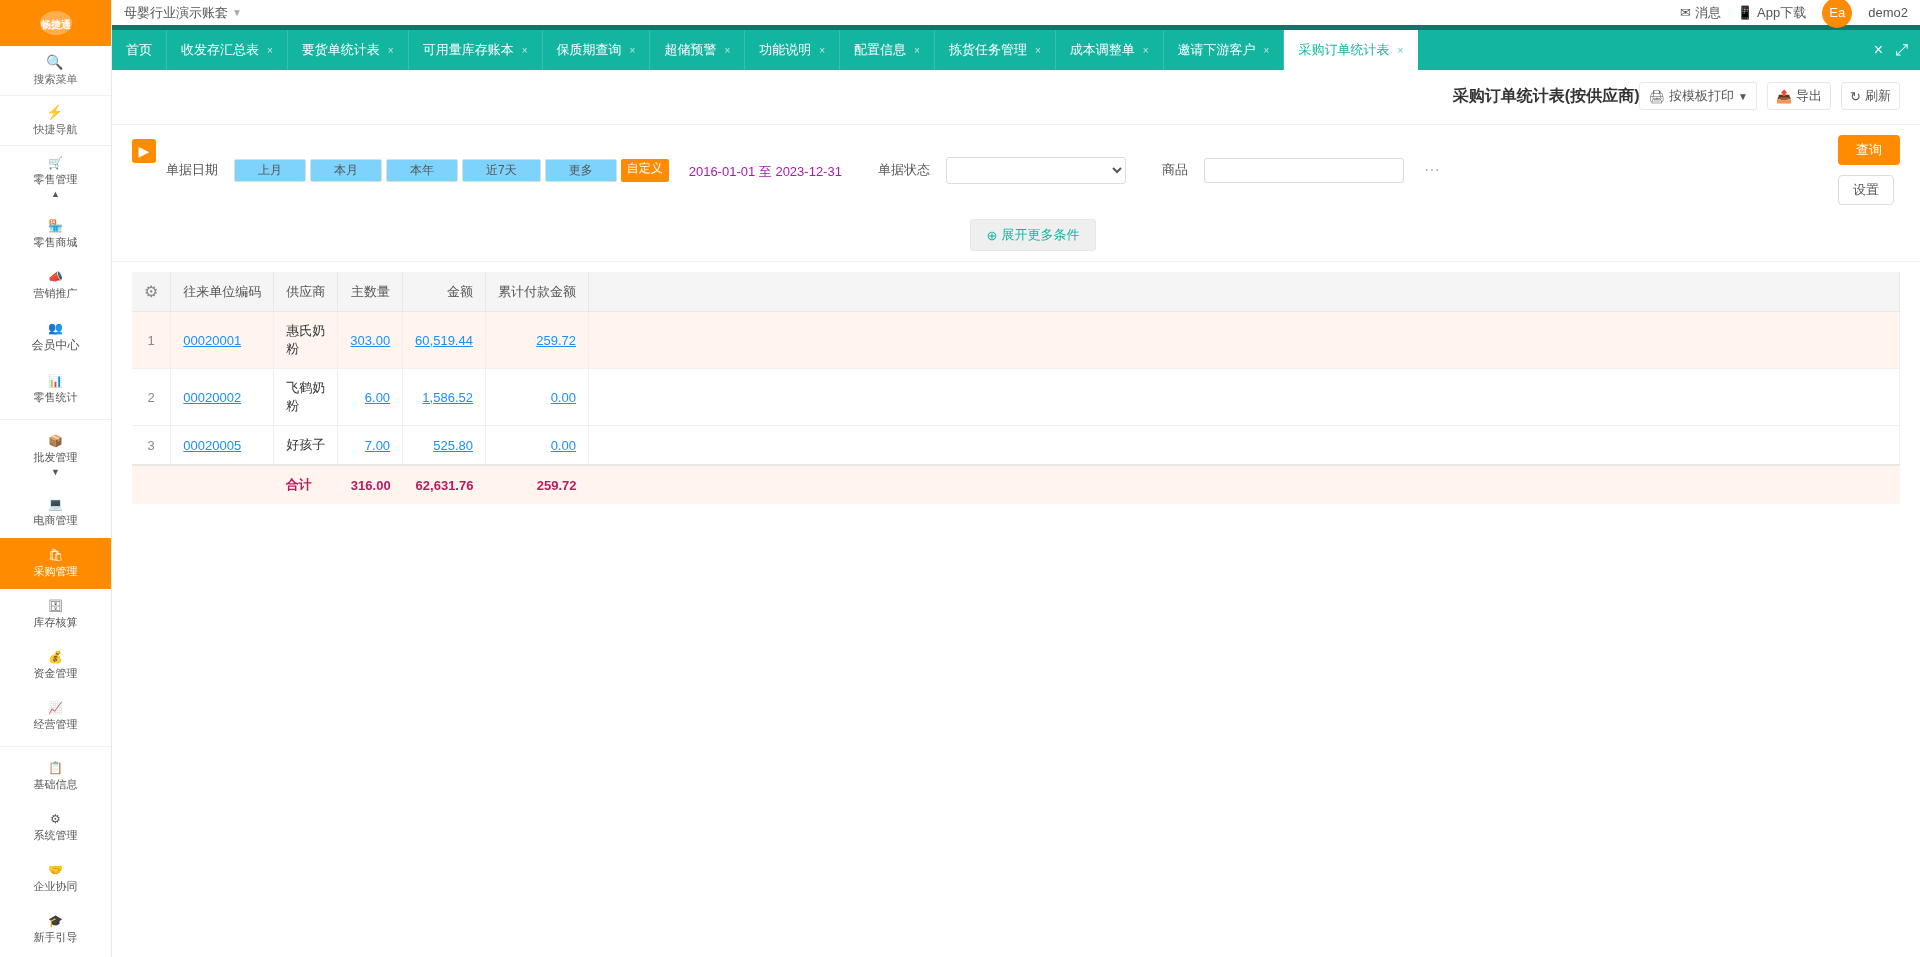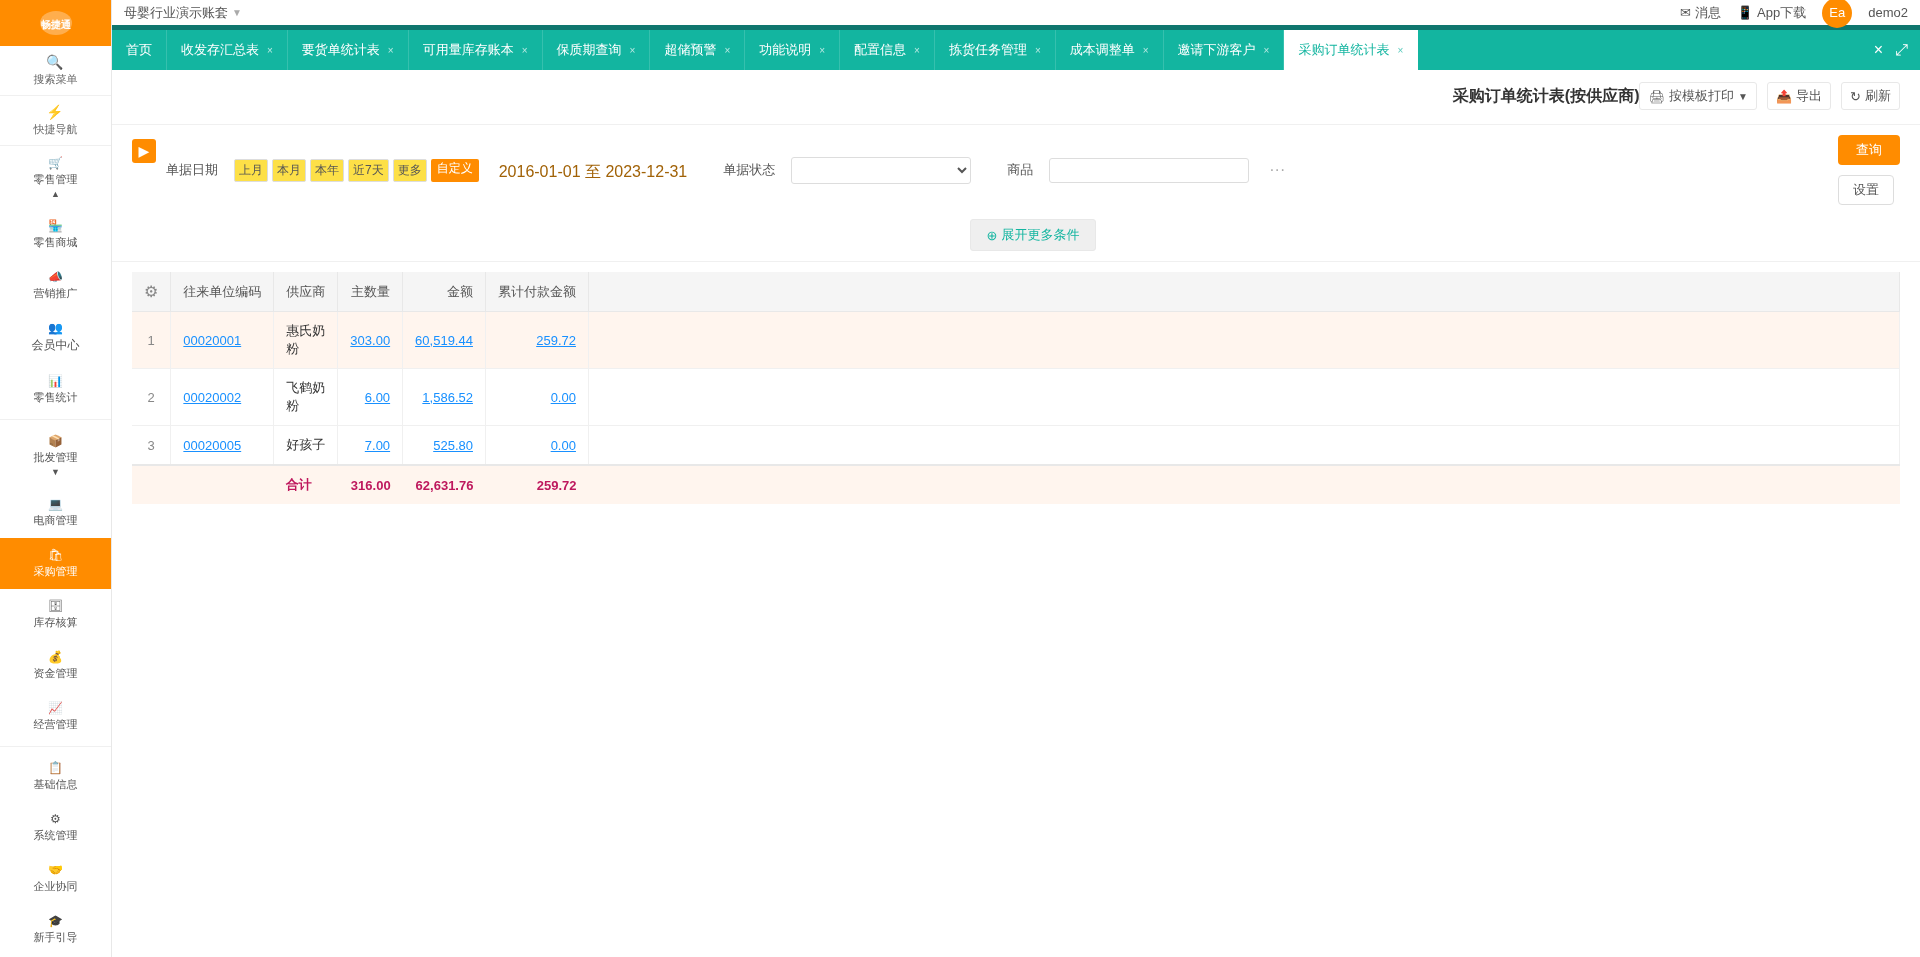--- a/index.html
+++ b/index.html
@@ -36,23 +36,23 @@
     
     #content { flex: 1; background: #fff; padding: 0; overflow: hidden; display: flex; flex-direction: column; }
 
     
     #page-header { padding: 12px 20px 14px 20px; display: flex; align-items: center; justify-content: flex-end; border-bottom: 1px solid #f0f0f0; }
     #page-title { font-size: 16px; font-weight: bold; color: #333; }
     #page-header-actions { display: flex; align-items: center; gap: 10px; }
     .header-action-btn { display: flex; align-items: center; gap: 4px; font-size: 13px; color: #555; cursor: pointer; padding: 4px 8px; border: 1px solid #e8e8e8; border-radius: 3px; background: #fff; }
     .filter-label { font-size: 13px; color: #555; white-space: nowrap; }
     .filter-date-btns { display: flex; gap: 4px; }
-    .filter-date-btn { padding: 2px 4px; font-size: 12px; border: 1px solid #ddd; border-radius: 2px; cursor: pointer; background: #fde047; color: #555; }
+    .filter-date-btn { padding: 2px 23px; font-size: 12px; border: 1px solid #ddd; border-radius: 2px; cursor: pointer; background: #7dd3fc; color: #555; }
     .filter-custom-badge { background: #ff8c00; color: #fff; padding: 1px 6px; border-radius: 2px; font-size: 12px; cursor: pointer; }
-    .filter-date-range { font-size: 16px; color: #a16207; margin-top: 4px; }
+    .filter-date-range { font-size: 13px; color: #a21caf; margin-top: 4px; }
     .filter-select { border: 1px solid #ddd; border-radius: 3px; padding: 4px 8px; font-size: 13px; color: #555; background: #fff; cursor: pointer; min-width: 180px; outline: none; }
     .filter-expand-btn { display: flex; align-items: center; gap: 4px; font-size: 13px; color: #13b5a0; cursor: pointer; padding: 6px 16px; border: 1px solid #e8e8e8; border-radius: 3px; margin-top: 6px; }
     .filter-input { border: 1px solid #ddd; border-radius: 3px; padding: 4px 8px; font-size: 13px; color: #555; background: #fff; min-width: 200px; outline: none; }
     .filter-ellipsis { color: #aaa; cursor: pointer; padding: 0 4px; font-size: 16px; }
 
     .query-btn { background: #ff8c00; color: #fff; border: none; border-radius: 4px; padding: 6px 18px; font-size: 13px; cursor: pointer; }
     .settings-btn { background: #fff; color: #555; border: 1px solid #ddd; border-radius: 4px; padding: 5px 14px; font-size: 13px; cursor: pointer; display: block; margin-top: 6px; }
     .filter-buttons { display: flex; flex-direction: column; align-items: flex-start; margin-left: auto; gap: 4px; }
 
     

